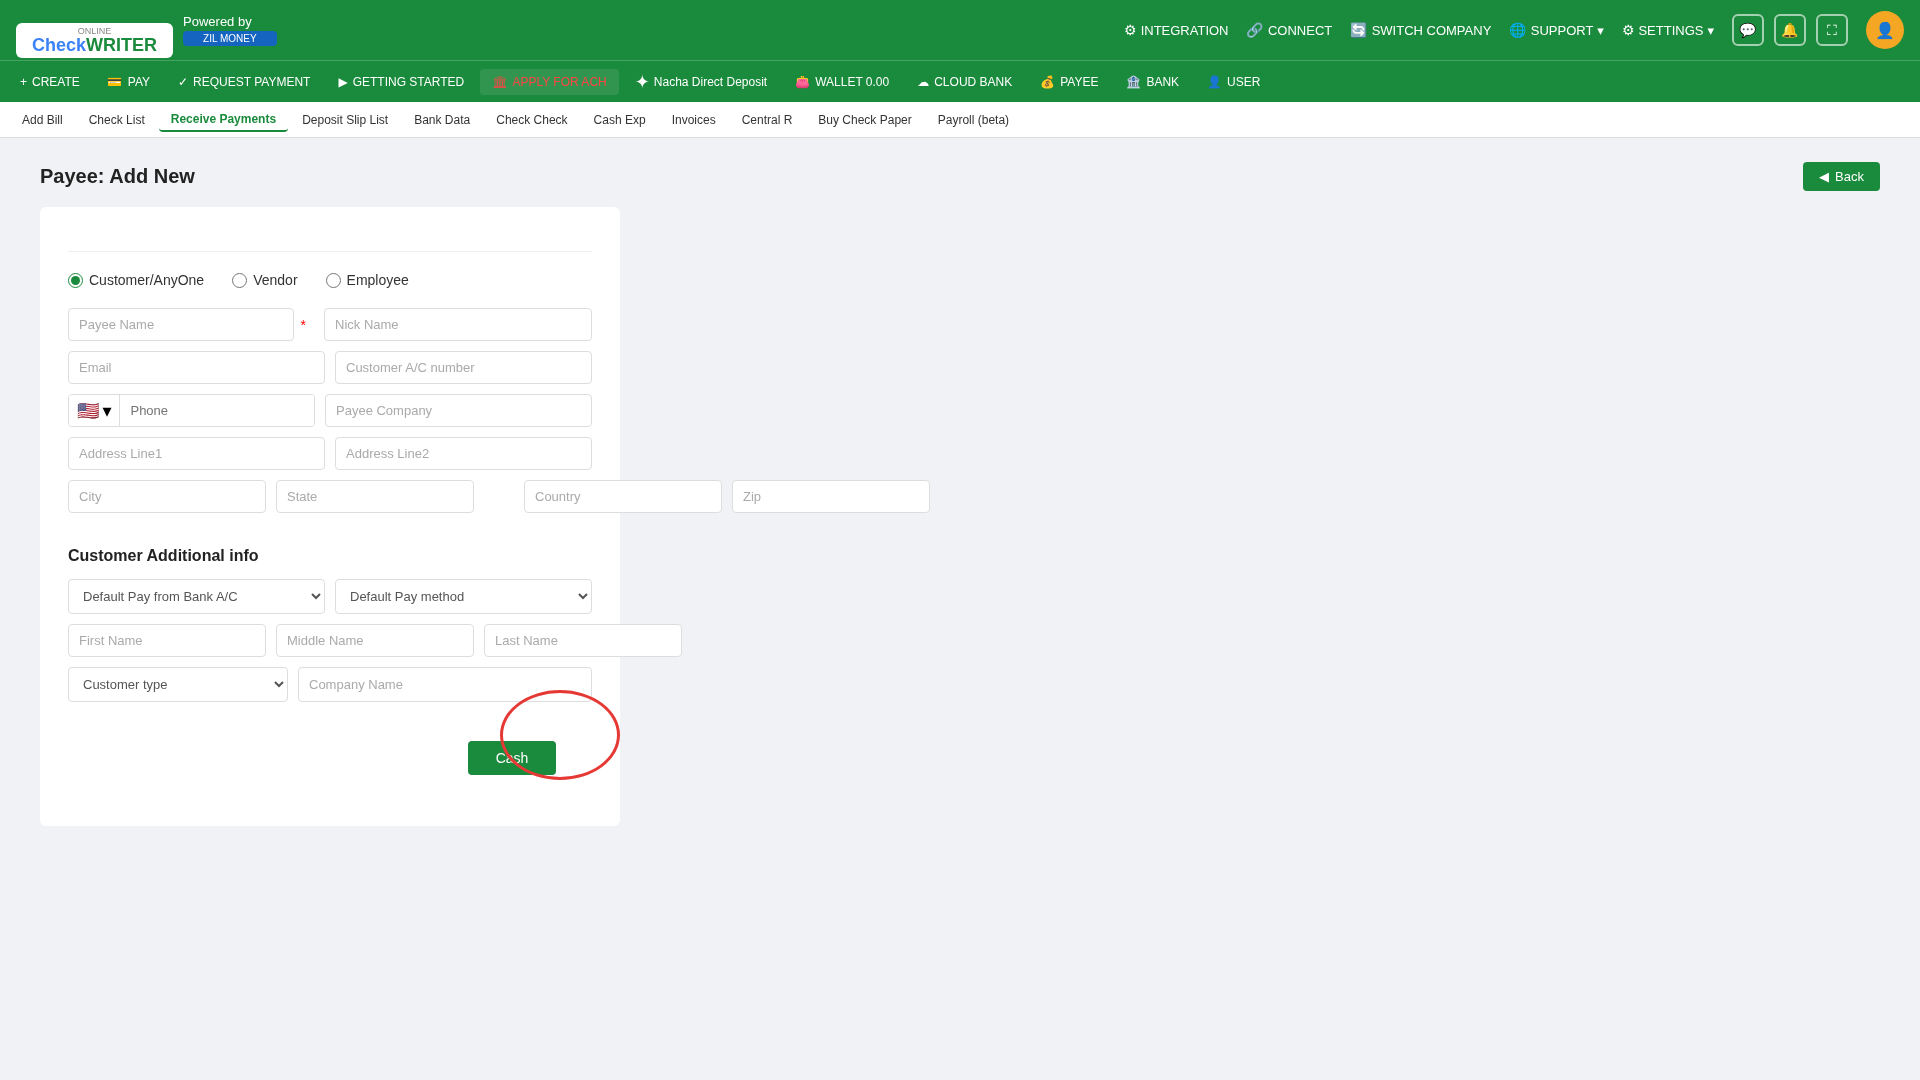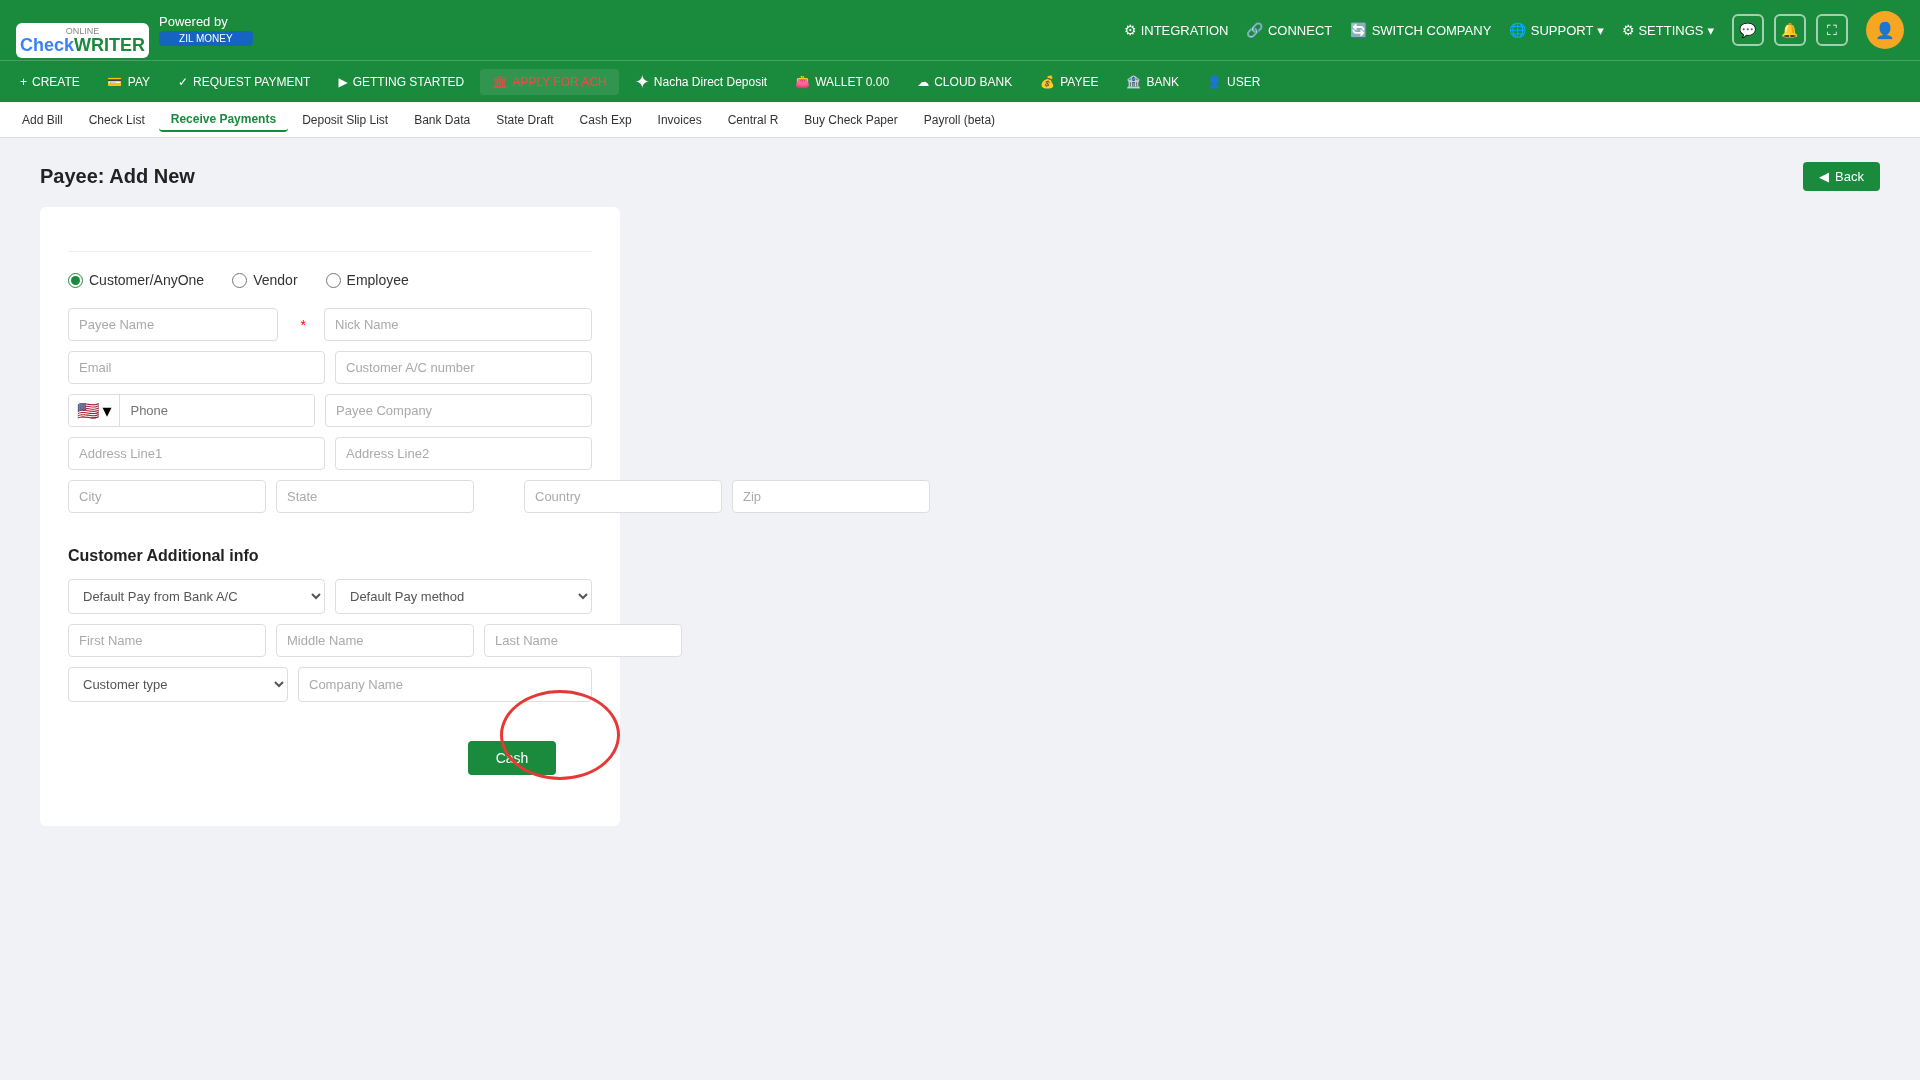--- a/index.html
+++ b/index.html
@@ -15,21 +15,21 @@
       justify-content: space-between;
     }
     .logo-area {
       display: flex;
       align-items: center;
       gap: 10px;
     }
     .logo-box {
       background: white;
       border-radius: 6px;
-      padding: 4px 4px;
+      padding: 4px 16px;
       display: flex;
       align-items: center;
       margin-top: 21px;
     }
     .logo-text {
       color: #1a8a3c;
       font-weight: 900;
       font-size: 18px;
       line-height: 1;
     }
@@ -212,21 +212,21 @@
       position: relative;
     }
     .req-star {
       position: absolute;
       right: 8px;
       top: 50%;
       transform: translateY(-50%);
       color: red;
       font-size: 14px;
     }
-    .input-required input { padding-right: 22px; }
+    .input-required input { padding-right: 38px; }
 
     .phone-row {
       display: flex;
       flex: 1;
       border: 1px solid #ddd;
       border-radius: 4px;
       overflow: hidden;
     }
     .flag-select {
       display: flex;
@@ -397,21 +397,21 @@
     <span>USER</span>
   </div>
 </div>
 
 <div class="third-nav">
   <div class="tab-item">Add Bill</div>
   <div class="tab-item">Check List</div>
   <div class="tab-item active">Receive Payments</div>
   <div class="tab-item">Deposit Slip List</div>
   <div class="tab-item">Bank Data</div>
-  <div class="tab-item">State Draft</div>
+  <div class="tab-item">Check Check</div>
   <div class="tab-item">Cash Exp</div>
   <div class="tab-item">Invoices</div>
   <div class="tab-item">Central R</div>
   <div class="tab-item">Buy Check Paper</div>
   <div class="tab-item">Payroll (beta)</div>
 </div>
 
 <div class="page-content">
   <div class="page-header">
     <h1 class="page-title">Payee: Add New</h1>

